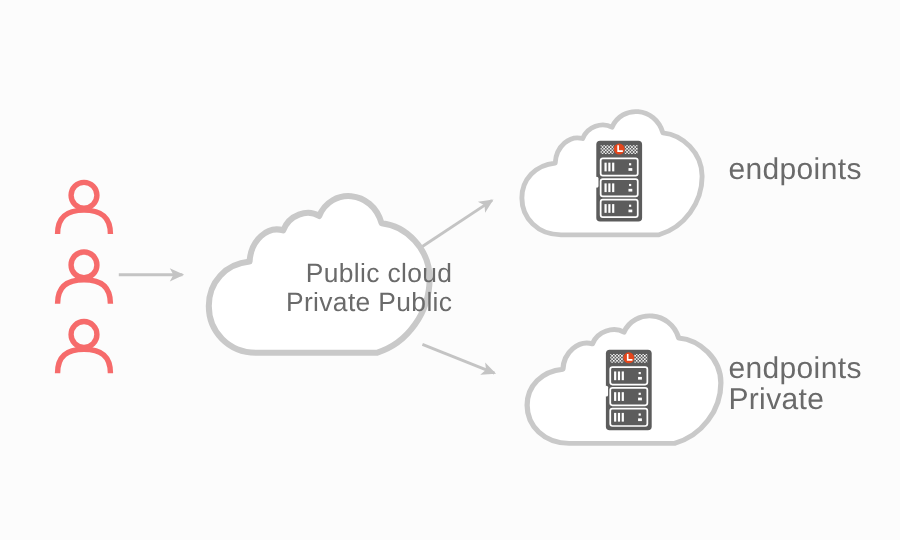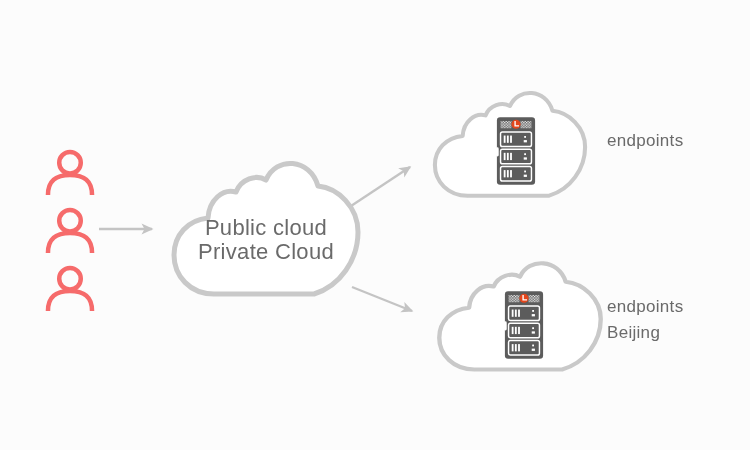--- a/index.html
+++ b/index.html
@@ -22,35 +22,35 @@
   .person{width:56px; height:47px;}
   .person .head{fill:none; stroke:var(--user); stroke-width:4.6;}
   .person .shoulders{fill:none; stroke:var(--user); stroke-width:4.6; stroke-linecap:butt;}
   .cloud{position:absolute;}
   .cloud-svg{position:absolute; left:0; top:0; width:100%; height:100%;}
   .cloud-use{fill:var(--cloud-fill); stroke:var(--cloud-stroke); stroke-width:5; stroke-linejoin:round;}
   .hub-cloud{left:168px; top:152px; width:196px; height:150px;}
   .ep-cloud-top{left:430px; top:84px; width:160px; height:118px;}
   .ep-cloud-bottom{left:434px; top:254px; width:172px; height:122px;}
   .hub-label{
-    position:absolute; left:0; top:64px; width:100%;
-    text-align:center; color:var(--text);
+    position:absolute; left:13px; top:64px; width:100%;
+    text-align:right; color:var(--text);
     font-size:22px; line-height:24px; letter-spacing:0.3px; white-space:nowrap;
   }
   .server{position:absolute; width:40px; height:70px;}
   .server-top{left:66px; top:32px;}
   .server-bottom{left:70px; top:36px;}
   .srv-body{fill:var(--server-body);}
   .srv-white{fill:var(--server-detail);}
   .srv-unit{fill:none; stroke:var(--server-detail); stroke-width:1.6;}
   .srv-badge{fill:var(--server-badge);}
   .srv-clock{fill:none; stroke:var(--server-detail); stroke-width:1.5; stroke-linecap:square;}
   .ep-label{
     position:absolute; left:607px; color:var(--text);
-    font-size:17px; line-height:26px; letter-spacing:0.3px; white-space:nowrap;
+    font-size:25px; line-height:26px; letter-spacing:0.3px; white-space:nowrap;
   }
   .ep-label-top{top:128px;}
   .ep-label-bottom{top:294px;}
   .ep-label span, .hub-label span{display:block;}
 </style>
 </head>
 <body>
 
 <div class="canvas">
 
@@ -128,21 +128,21 @@
       <path class="shoulders" d="M 5.5,46 C 5.5,31 14,25.6 28,25.6 C 42,25.6 50.5,31 50.5,46"></path>
     </svg>
   </div>
 
   <div class="cloud hub-cloud">
     <svg class="cloud-svg" viewBox="0 0 196 150" preserveAspectRatio="none">
       <use href="#cloudPath" class="cloud-use"></use>
     </svg>
     <div class="hub-label">
       <span>Public cloud</span>
-      <span>Private Cloud</span>
+      <span>Private Public</span>
     </div>
   </div>
 
   <div class="cloud ep-cloud-top">
     <svg class="cloud-svg" viewBox="0 0 196 150" preserveAspectRatio="none">
       <use href="#cloudPath" class="cloud-use"></use>
     </svg>
     <svg class="server server-top" viewBox="0 0 44 76">
       <use href="#serverSym" width="44" height="76"></use>
     </svg>
@@ -154,16 +154,16 @@
   <div class="cloud ep-cloud-bottom">
     <svg class="cloud-svg" viewBox="0 0 196 150" preserveAspectRatio="none">
       <use href="#cloudPath" class="cloud-use"></use>
     </svg>
     <svg class="server server-bottom" viewBox="0 0 44 76">
       <use href="#serverSym" width="44" height="76"></use>
     </svg>
   </div>
   <div class="ep-label ep-label-bottom">
     <span>endpoints</span>
-    <span>Beijing</span>
+    <span>Private</span>
   </div>
 
 </div>
 
 </body></html>

